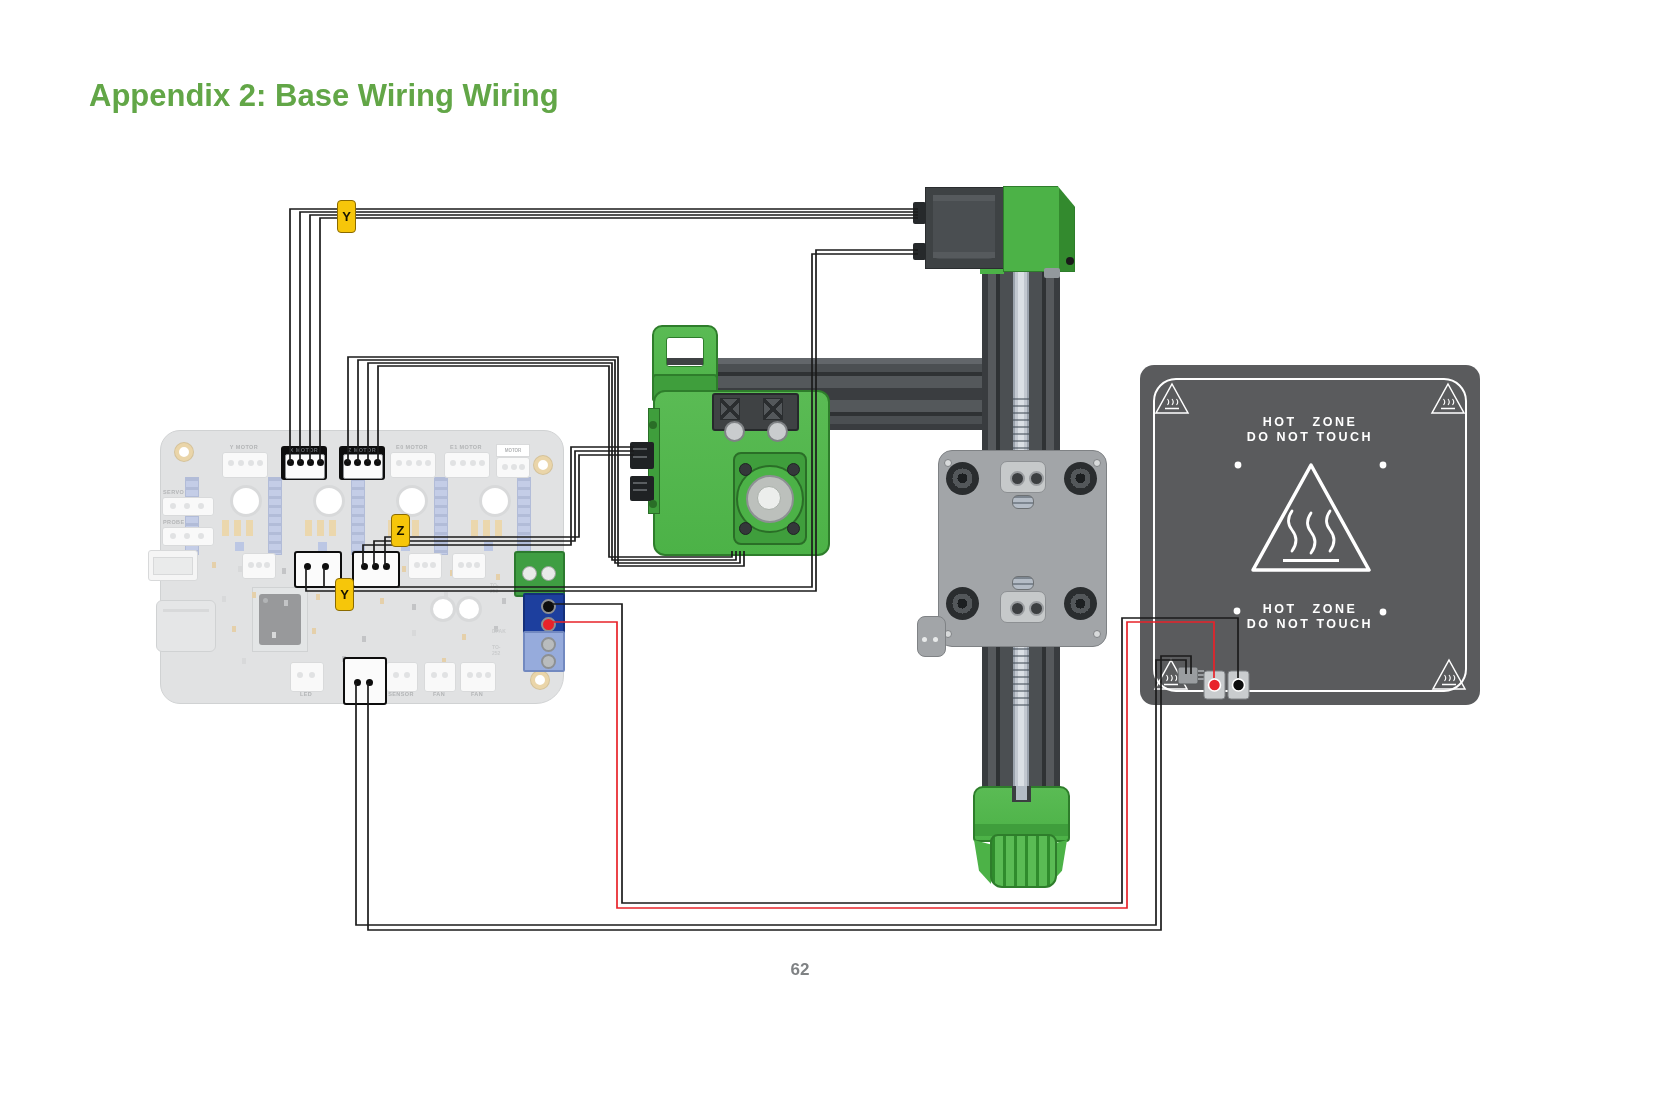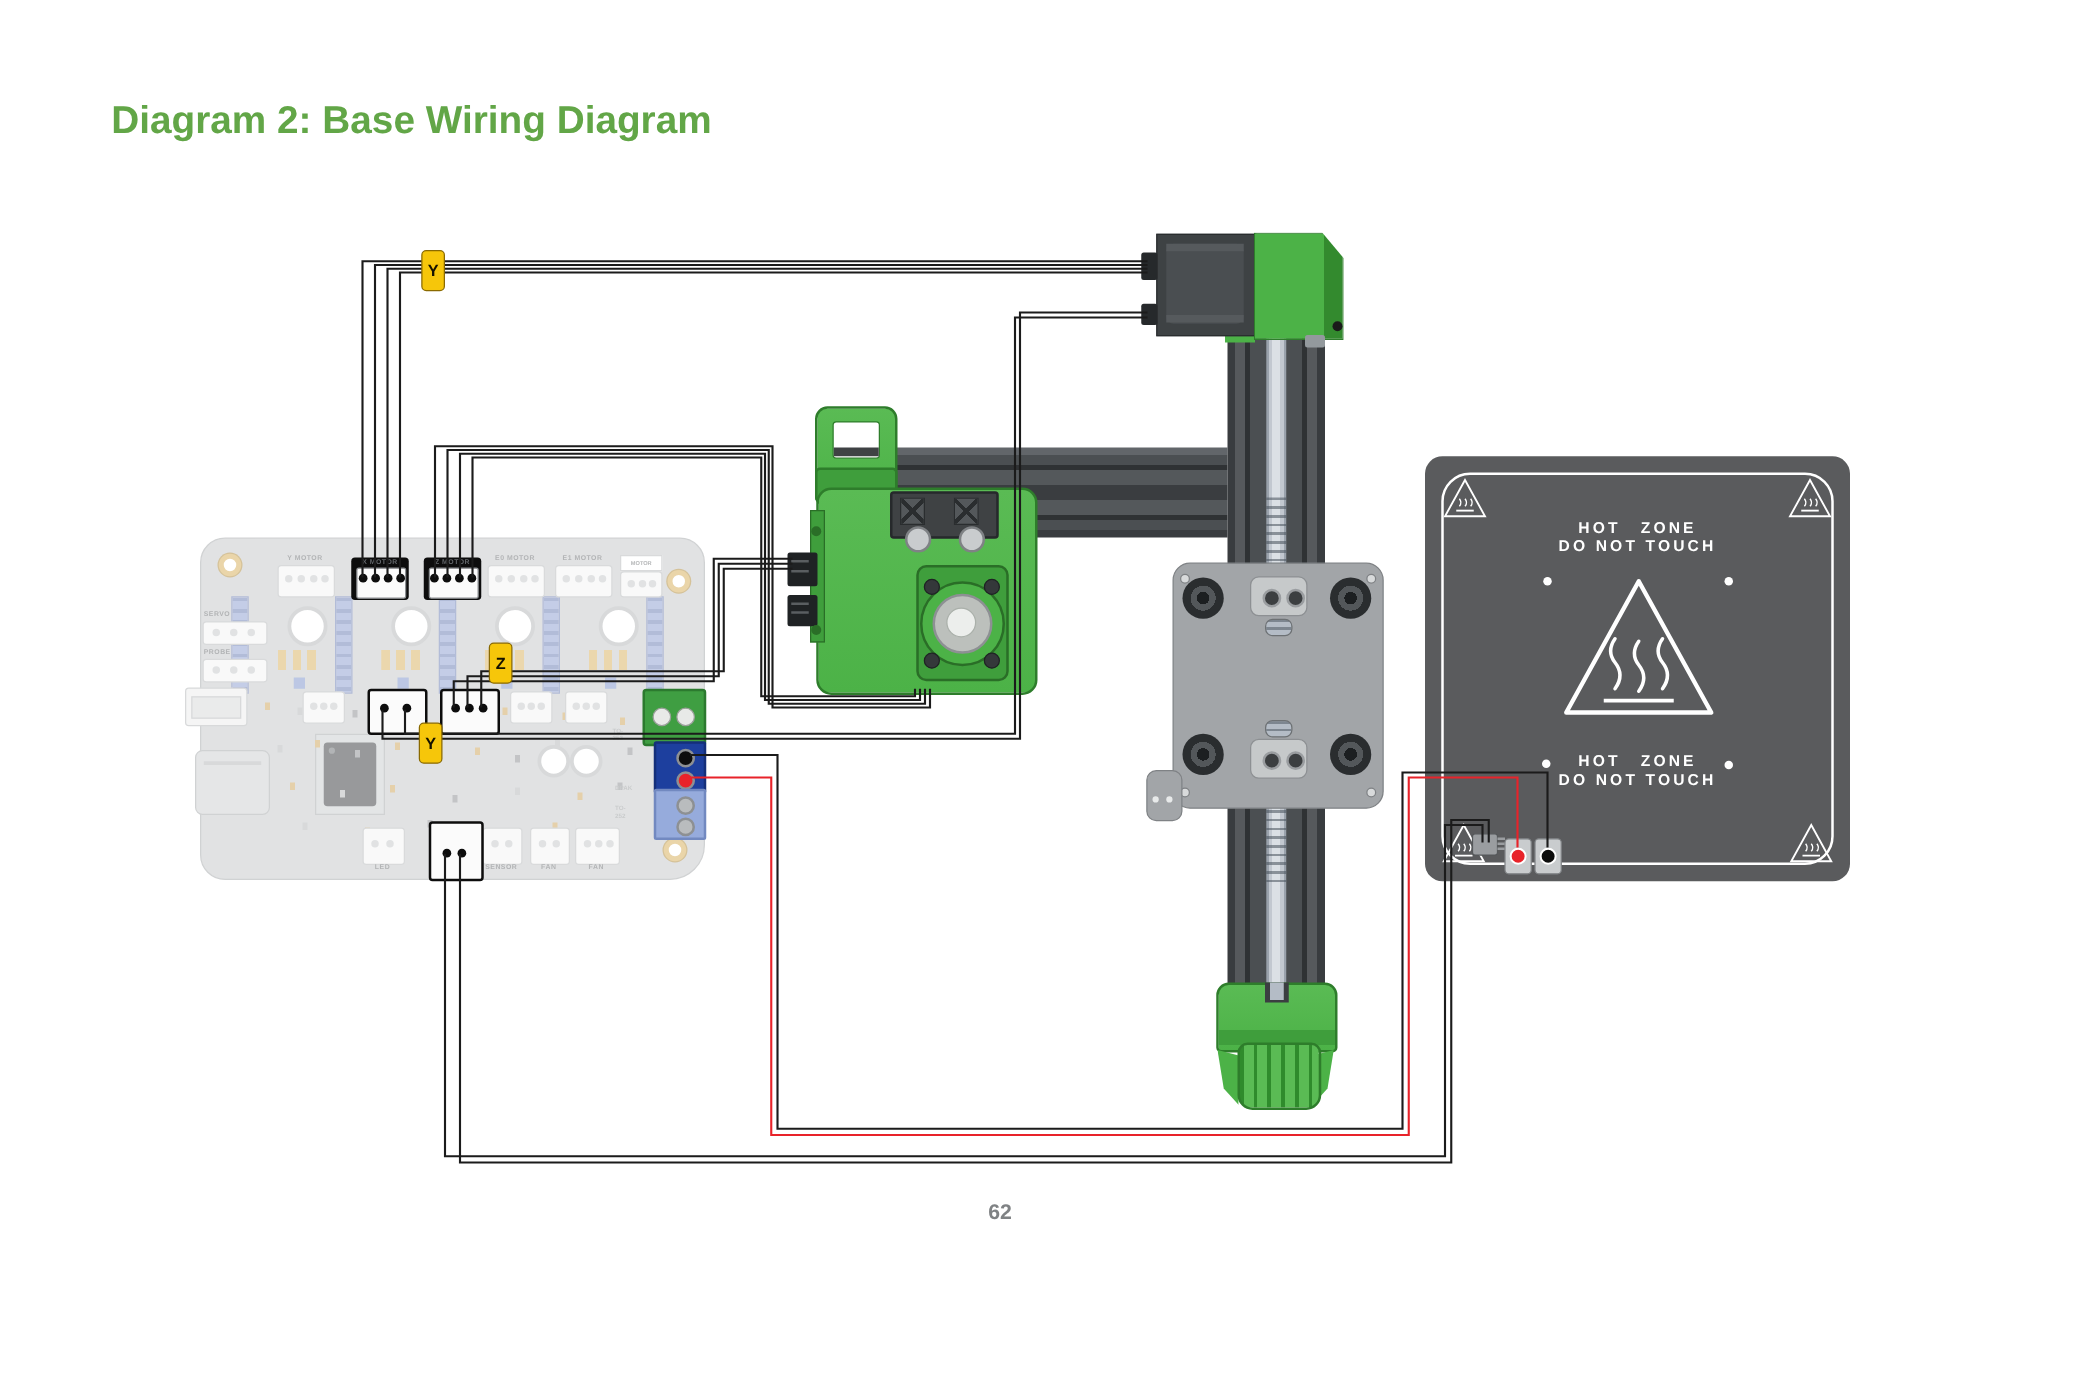--- a/index.html
+++ b/index.html
@@ -65,21 +65,21 @@
   .bed{position:absolute;left:1140px;top:365px;width:340px;height:340px;background:#5a5b5d;border-radius:14px;}
   .bedwarn{position:absolute;left:0;width:100%;display:flex;flex-direction:column;align-items:center;
            color:#fff;font:bold 12.5px "Liberation Sans",sans-serif;letter-spacing:2.5px;line-height:15px;}
   .bedwarn .l1{display:flex;gap:16px;justify-content:flex-end;}
 </style>
 </head>
 <body>
 
 <div class="stage">
 
-  <h1 class="title">Diagram 2: Base Wiring Diagram</h1>
+  <h1 class="title">Appendix 2: Base Wiring Wiring</h1>
 
   <div class="xext"></div>
   <div class="zext"></div>
   <div class="belt"></div>
   <div class="ticks" style="top:398px;height:52px;"></div>
   <div class="ticks" style="top:648px;height:62px;"></div>
 
   <div class="a" style="left:980px;top:266px;width:24px;height:8px;background:#4cb247;"></div>
   <div class="a" style="left:925px;top:187px;width:78px;height:80px;background:#3e4244;border:1px solid #2a2d2f;">
     <div class="a" style="left:7px;top:7px;width:62px;height:64px;background:#4a4e51;border-radius:6px;"></div>

